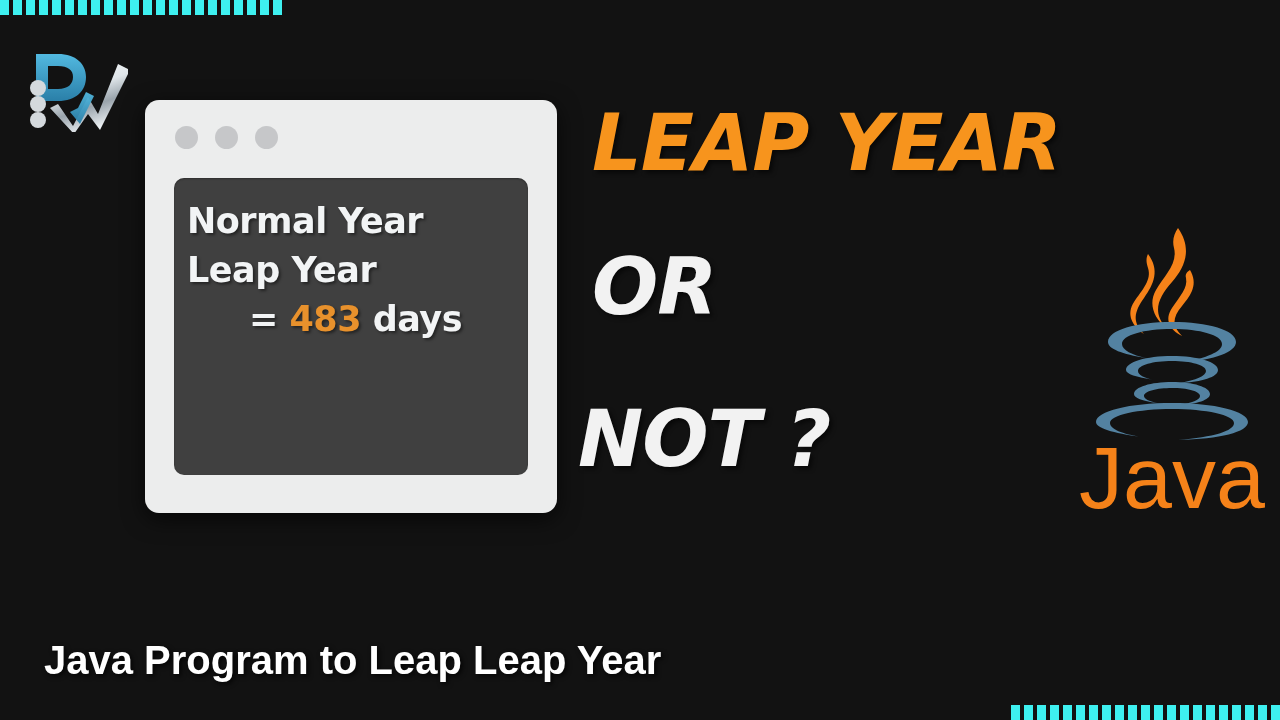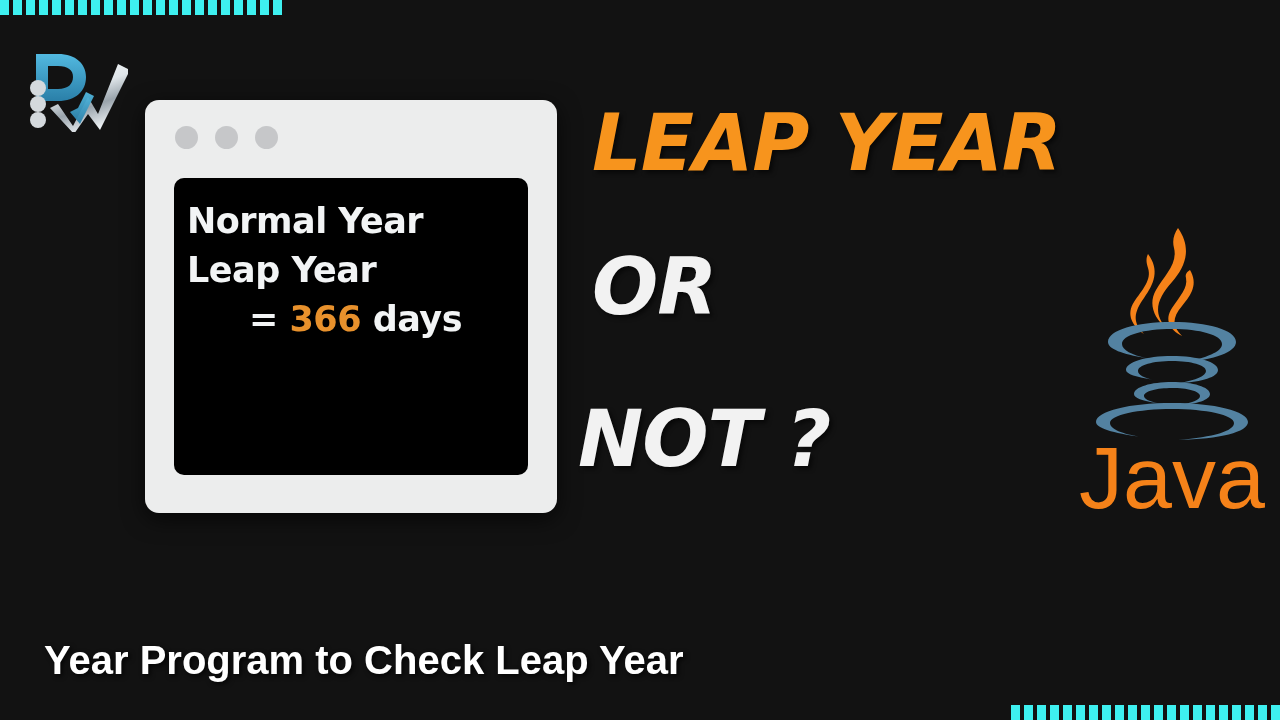--- a/index.html
+++ b/index.html
@@ -73,21 +73,21 @@
     height: 23px;
     border-radius: 50%;
     background: #c6c7c9;
   }
   #code-panel {
     position: absolute;
     left: 29px;
     top: 78px;
     right: 29px;
     bottom: 38px;
-    background: #000000;
+    background: #404040;
     border-radius: 10px;
     box-shadow: inset 0 1px 2px rgba(0,0,0,0.3);
     padding: 26px 0 0 0;
     box-sizing: border-box;
   }
   .code-line {
     font-family: "DejaVu Sans", sans-serif;
     font-weight: bold;
     font-size: 35px;
     color: #f2f4f5;
@@ -240,21 +240,21 @@
     </div>
 
     <div id="code-panel">
       <div class="code-line label">Normal Year</div>
 
 
       <div class="code-line label">Leap Year</div>
 
       <div class="code-line value">
         <span class="eq">=</span>
-        <span class="num-orange">366</span>
+        <span class="num-orange">483</span>
         <span>days</span>
       </div>
     </div>
   </div>
 
   <div id="headline-leap">LEAP YEAR</div>
   <div id="headline-or">OR</div>
   <div id="headline-not">NOT ?</div>
 
   <div id="java-logo">
@@ -267,21 +267,21 @@
       <g fill="#5382a1">
         <path d="M34 120 C34 108 62 100 98 100 C134 100 162 108 162 120 C162 130 140 138 110 140 C132 136 148 130 148 122 C148 113 126 107 98 107 C70 107 48 113 48 122 C48 128 58 133 72 136 C48 132 34 127 34 120 Z"></path>
         <path d="M52 148 C52 140 72 134 98 134 C124 134 144 140 144 148 C144 155 128 160 106 161 C122 158 132 154 132 149 C132 143 117 139 98 139 C79 139 64 143 64 149 C64 153 70 156 80 158 C62 155 52 152 52 148 Z"></path>
         <path d="M60 172 C60 165 77 160 98 160 C119 160 136 165 136 172 C136 178 123 182 105 183 C118 181 126 178 126 174 C126 169 113 166 98 166 C83 166 70 169 70 174 C70 177 75 179 83 181 C68 179 60 176 60 172 Z"></path>
         <path d="M22 200 C22 189 56 181 98 181 C140 181 174 189 174 200 C174 210 146 217 104 218 C140 215 160 209 160 201 C160 193 132 187 98 187 C64 187 36 193 36 201 C36 207 48 212 68 215 C38 211 22 206 22 200 Z"></path>
       </g>
       <text x="98" y="286" text-anchor="middle" font-family="Liberation Sans, sans-serif" font-size="88" fill="#f58219">Java</text>
     </svg>
   </div>
 
-  <div id="video-title">Year Program to Check Leap Year</div>
+  <div id="video-title">Java Program to Leap Leap Year</div>
 
   <div class="stripe-bar" id="stripes-bottom">
       <span class="stripe"></span>
       <span class="stripe"></span>
       <span class="stripe"></span>
       <span class="stripe"></span>
       <span class="stripe"></span>
       <span class="stripe"></span>
       <span class="stripe"></span>
       <span class="stripe"></span>

